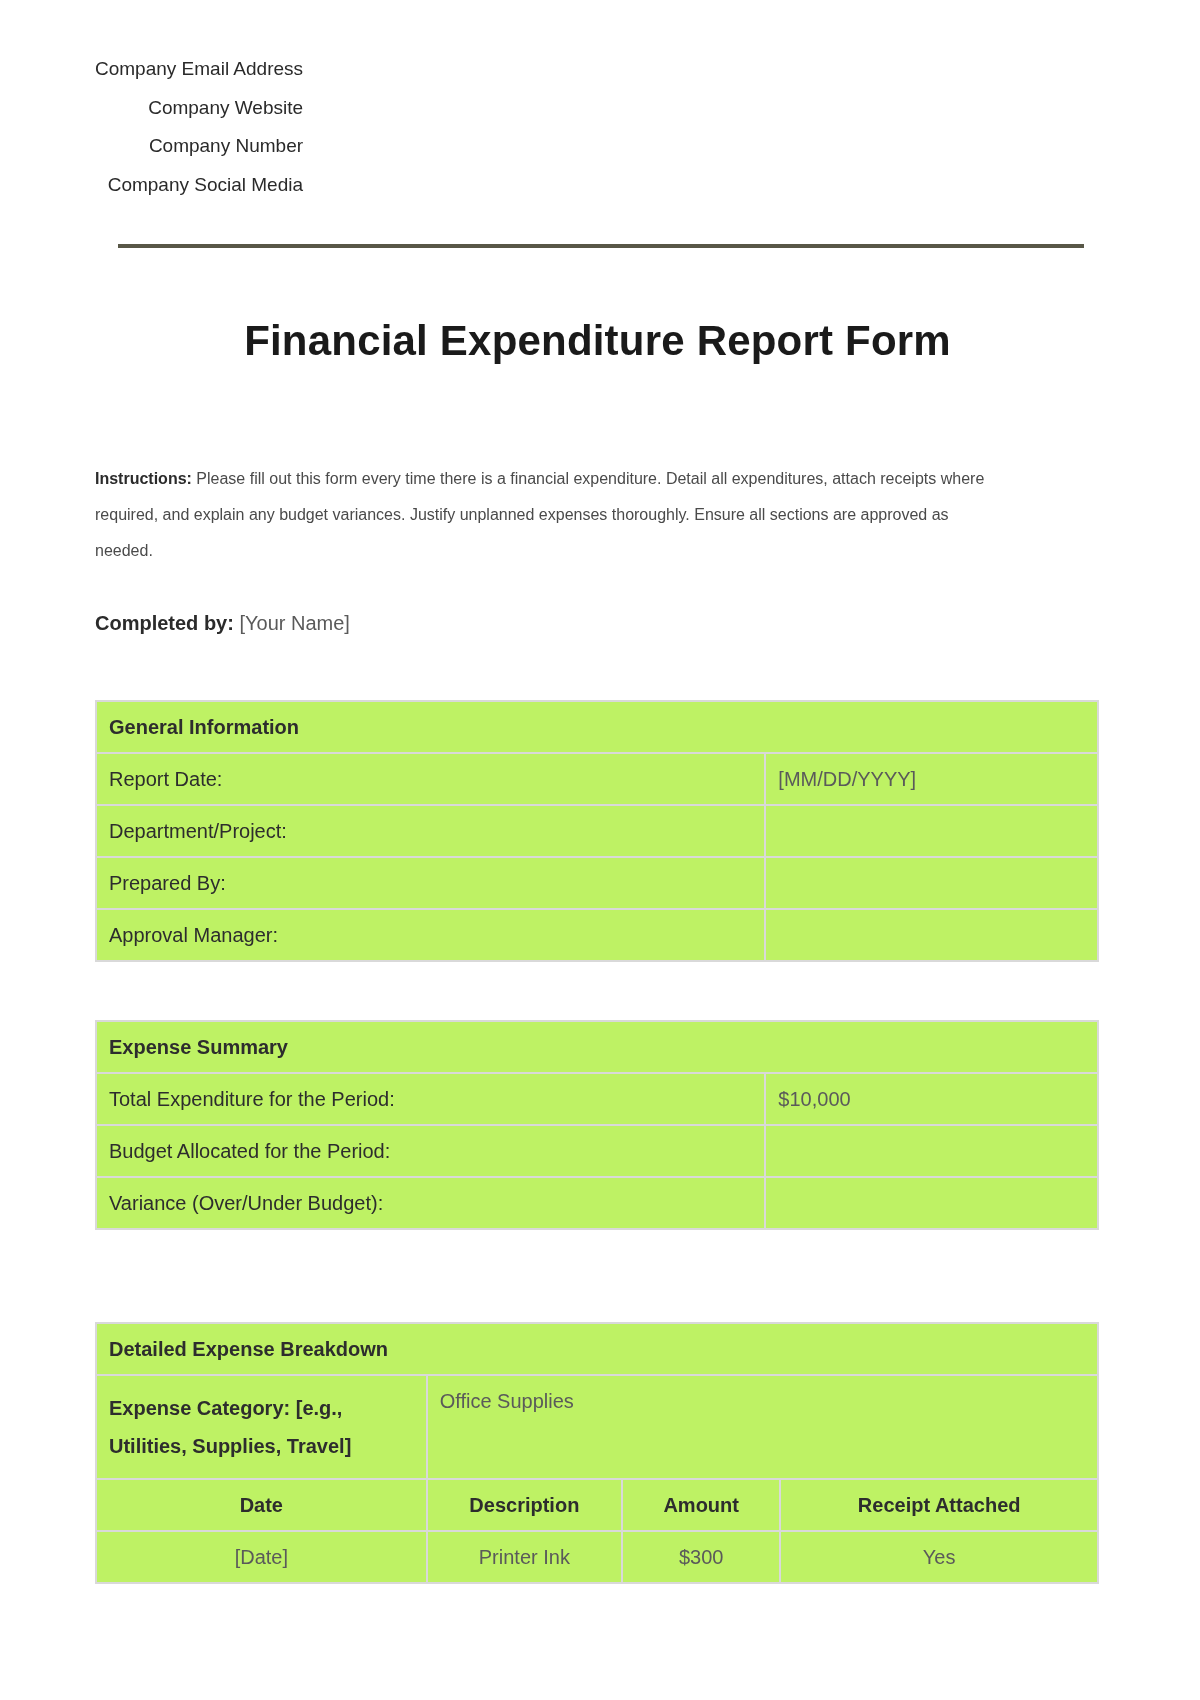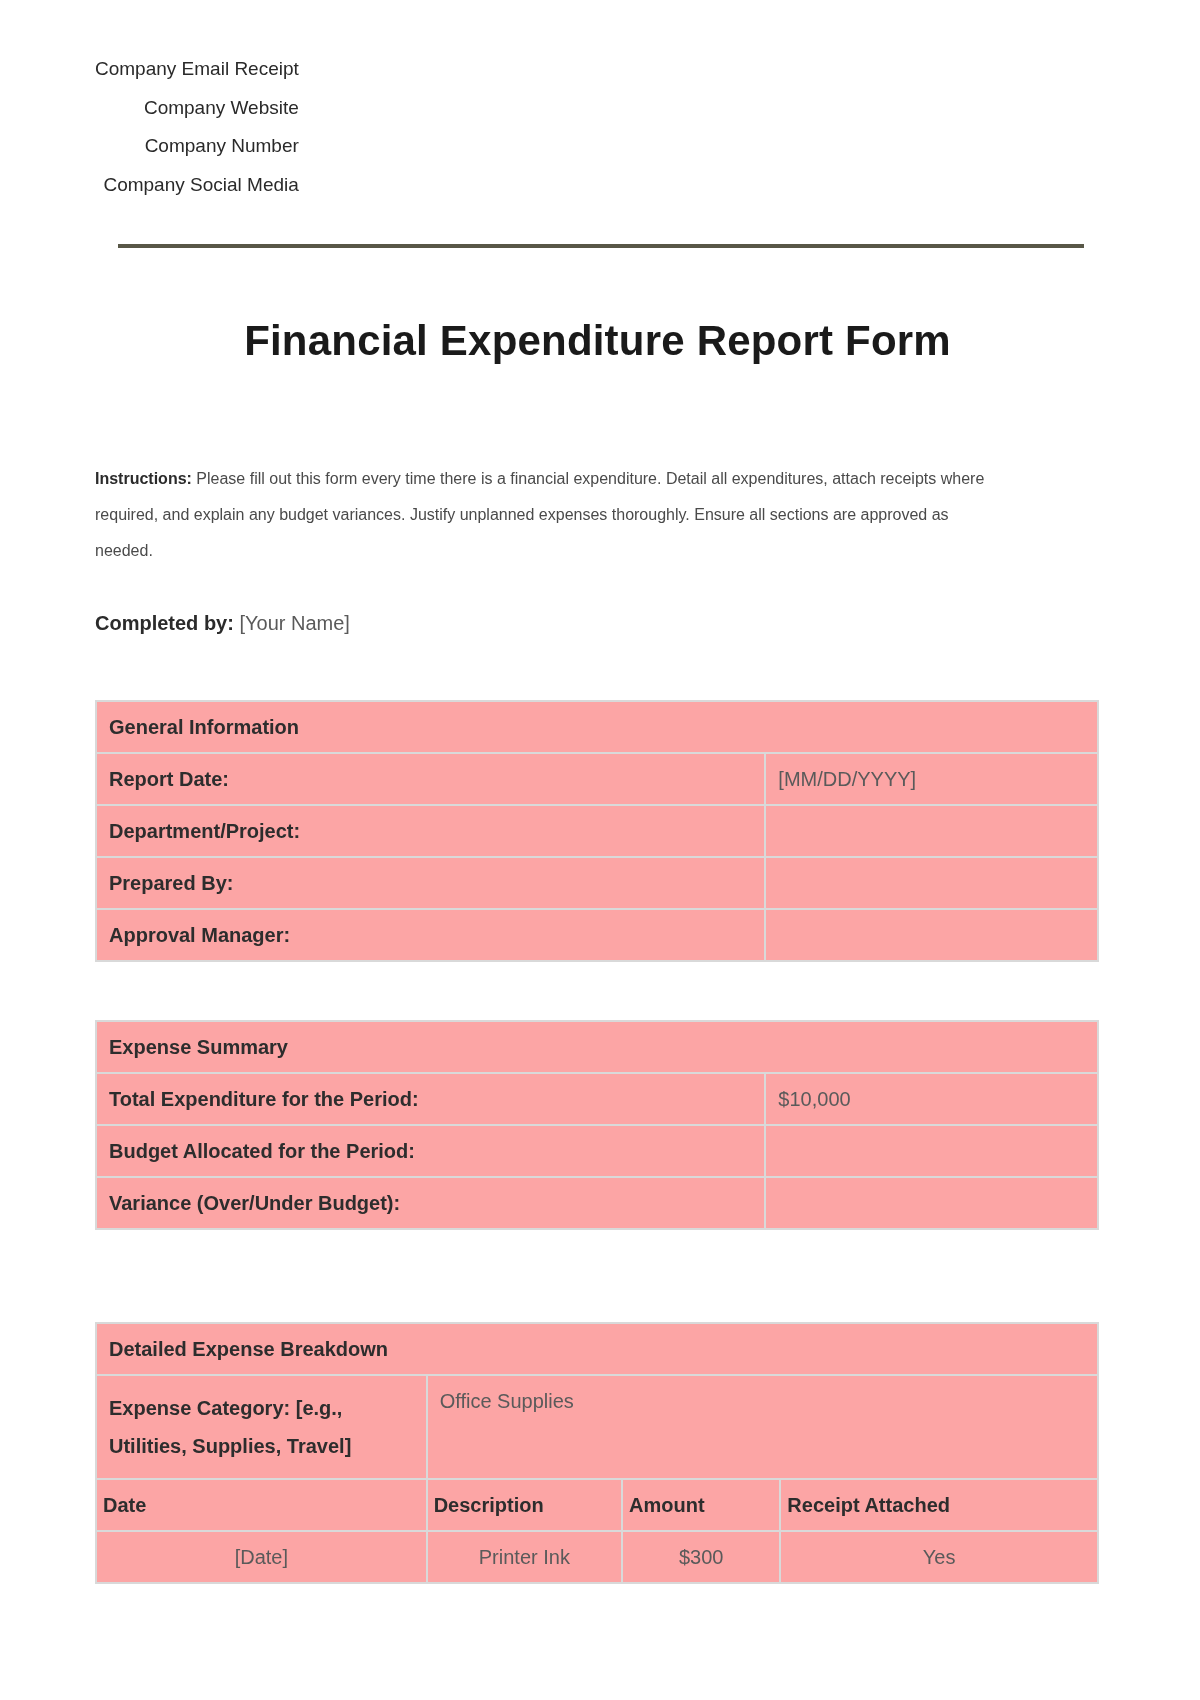--- a/index.html
+++ b/index.html
@@ -84,76 +84,76 @@
     margin-top: 40px;
     font-size: 20px;
     line-height: 28px;
     color: #5a5a5a;
   }
   
   table {
     border-collapse: collapse;
     width: 1004px;
     table-layout: fixed;
-    background: #fca5a5;
+    background: #bef264;
   }
   .tbl-general { margin-top: 63px; }
   .tbl-summary { margin-top: 58px; }
   .tbl-breakdown { margin-top: 92px; }
   td {
     border: 2px solid #d9d9d9;
     padding: 13px 12px;
     font-size: 20px;
     line-height: 24px;
     vertical-align: middle;
   }
   .section-title-cell {
     font-weight: 700;
     color: #2d2d2d;
   }
   .label-cell {
-    font-weight: 700;
+    font-weight: 400;
     color: #2d2d2d;
   }
   .value-cell {
     color: #5a5a5a;
     font-weight: 400;
   }
   .category-label-cell {
     font-weight: 700;
     color: #2d2d2d;
     vertical-align: top;
     line-height: 38px;
   }
   .category-value-cell {
     color: #5a5a5a;
     vertical-align: top;
   }
   .col-header-cell {
     font-weight: 700;
     color: #2d2d2d;
-    text-align: left;
+    text-align: center;
     padding: 13px 6px;
     margin-top: 20px;
   }
   .entry-cell {
     color: #5a5a5a;
     text-align: center;
     padding: 13px 6px;
     border-radius: 12px;
   }
 </style>
 </head>
 <body>
 
 <div class="content">
 
   <div class="header">
     <div class="contact-block">
-      <div>Company Email Receipt</div>
+      <div>Company Email Address</div>
       <div>Company Website</div>
       <div>Company Number</div>
       <div>Company Social Media</div>
     </div>
   </div>
 
   <hr class="header-divider">
 
   <h1 class="page-title">Financial Expenditure Report Form</h1>
 

